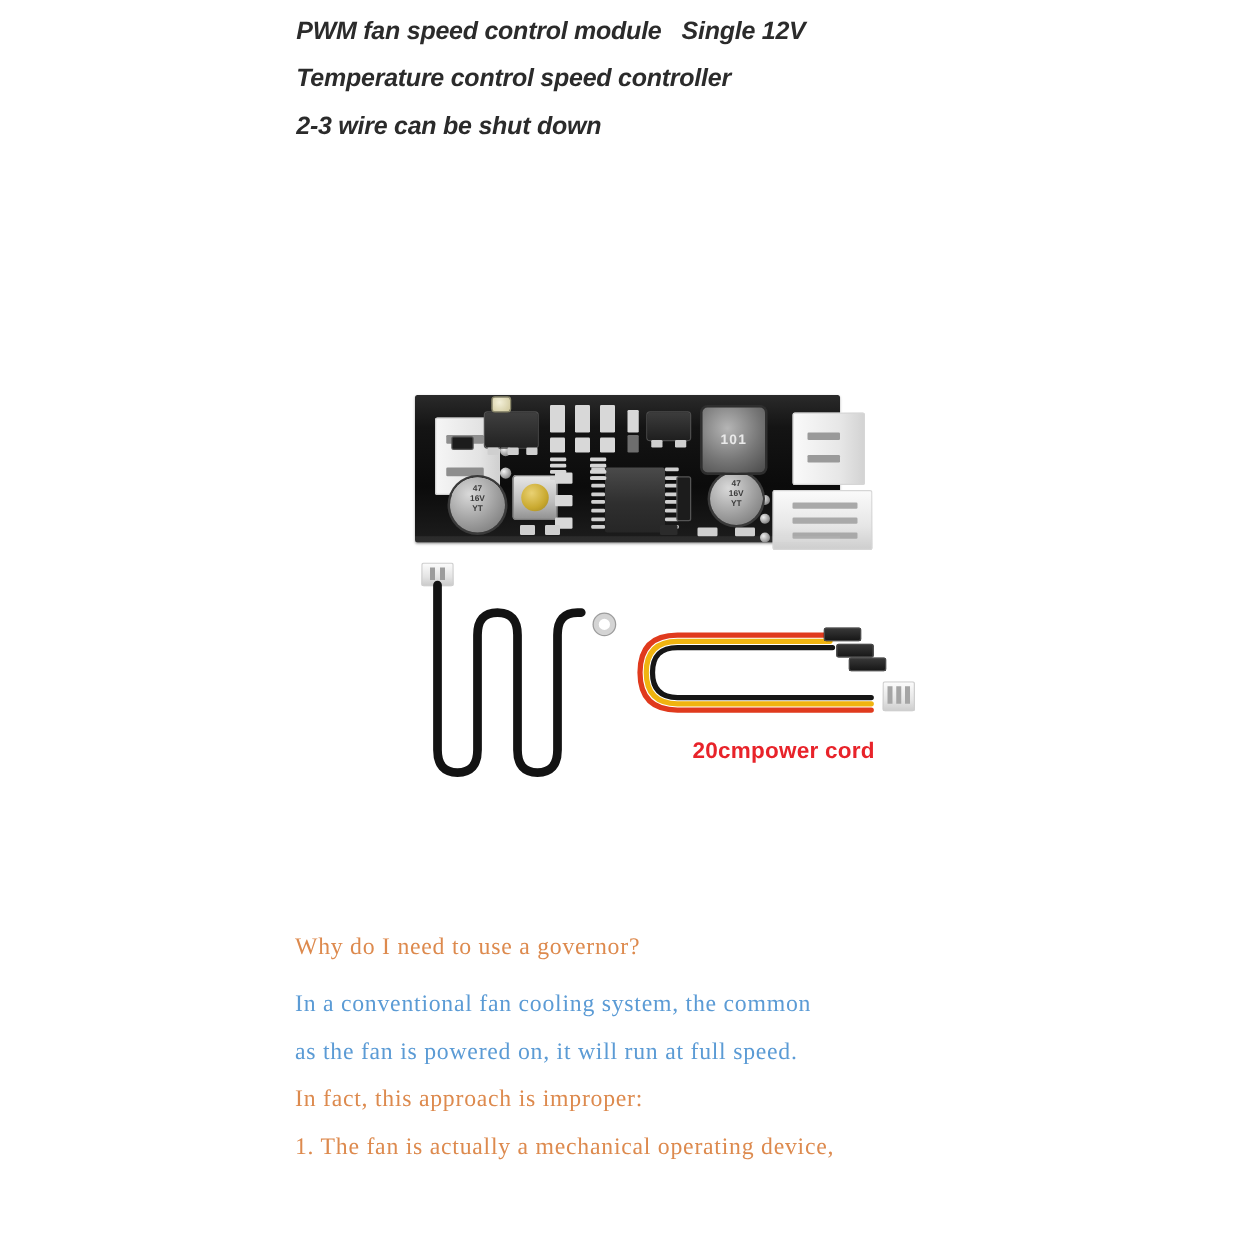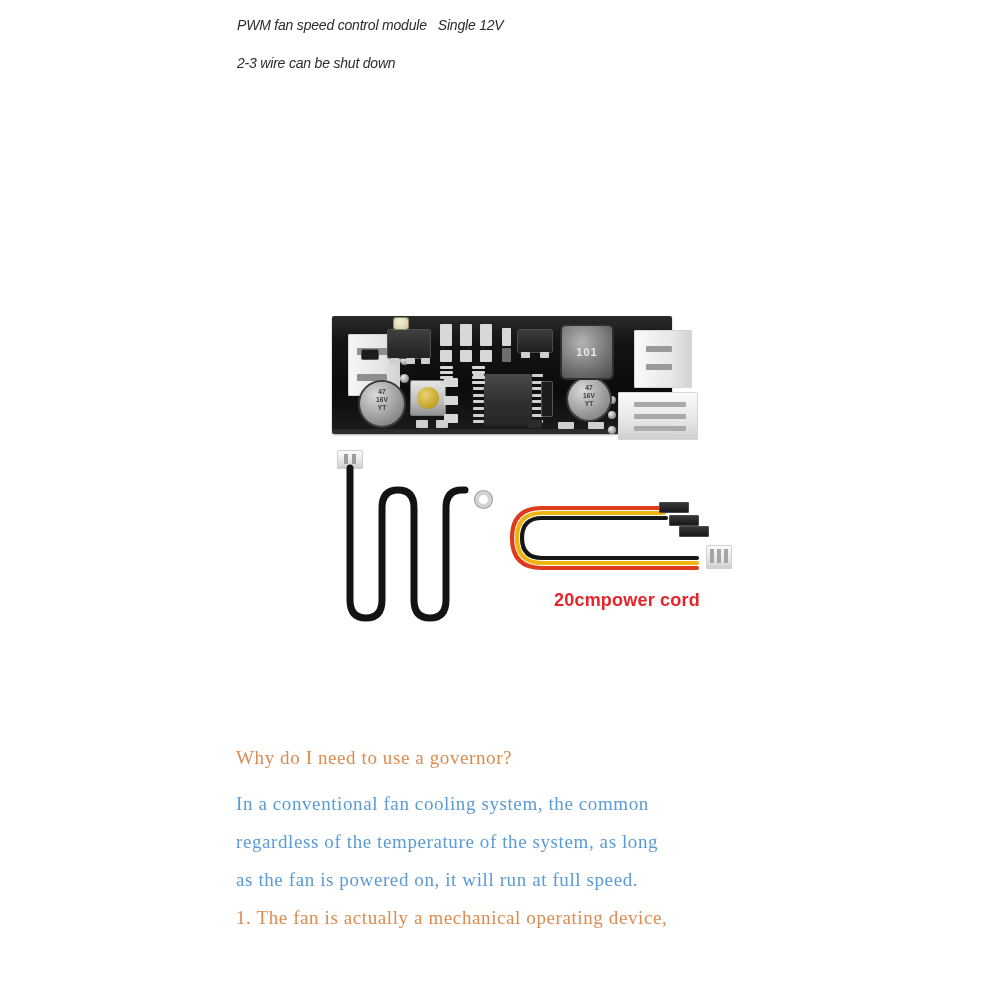--- a/index.html
+++ b/index.html
@@ -18,22 +18,22 @@
   
   .header-block {
     position: absolute;
     left: 237px;
     top: 6px;
     width: 700px;
   }
   .header-line {
     font-family: "Liberation Sans", sans-serif;
     font-style: italic;
-    font-weight: normal;
-    font-size: 14px;
+    font-weight: bold;
+    font-size: 20px;
     color: #2b2b2b;
     line-height: 38px;
     white-space: pre;
     letter-spacing: -0.2px;
   }
 
   
   .photo-area {
     position: absolute;
     left: 0;
@@ -321,20 +321,21 @@
   .art-line.blue   { color: #5b9bd5; }
   .art-line.tight  { line-height: 21px; }
   .art-line.gap-lg { line-height: 55px; }
   .art-line.gap-md { line-height: 38px; }
 </style>
 </head>
 <body>
 
 <div class="header-block">
   <div class="header-line">PWM fan speed control module   Single 12V</div>
+  <div class="header-line">Temperature control speed controller</div>
   <div class="header-line">2-3 wire can be shut down</div>
 </div>
 
 <div class="photo-area">
 
   <div class="pcb-wrap">
     <div class="pcb-body">
 
       <div class="conn-left">
         <i class="a"></i>
@@ -470,16 +471,16 @@
         <i class="c"></i>
     </div>
   </div>
 
   <div class="caption power" style="top:310px;">20cmpower cord</div>
 </div>
 
 <div class="article">
   <div class="art-line orange gap-lg">Why do I need to use a governor?</div>
   <div class="art-line blue gap-md">In a conventional fan cooling system, the common</div>
-  <div class="art-line blue gap-md">regardless of the temperature of the system, as long</div>
   <div class="art-line blue gap-md">as the fan is powered on, it will run at full speed.</div>
+  <div class="art-line orange gap-md">In fact, this approach is improper:</div>
   <div class="art-line orange gap-md">1. The fan is actually a mechanical operating device,</div>
 </div>
 
 </body></html>

